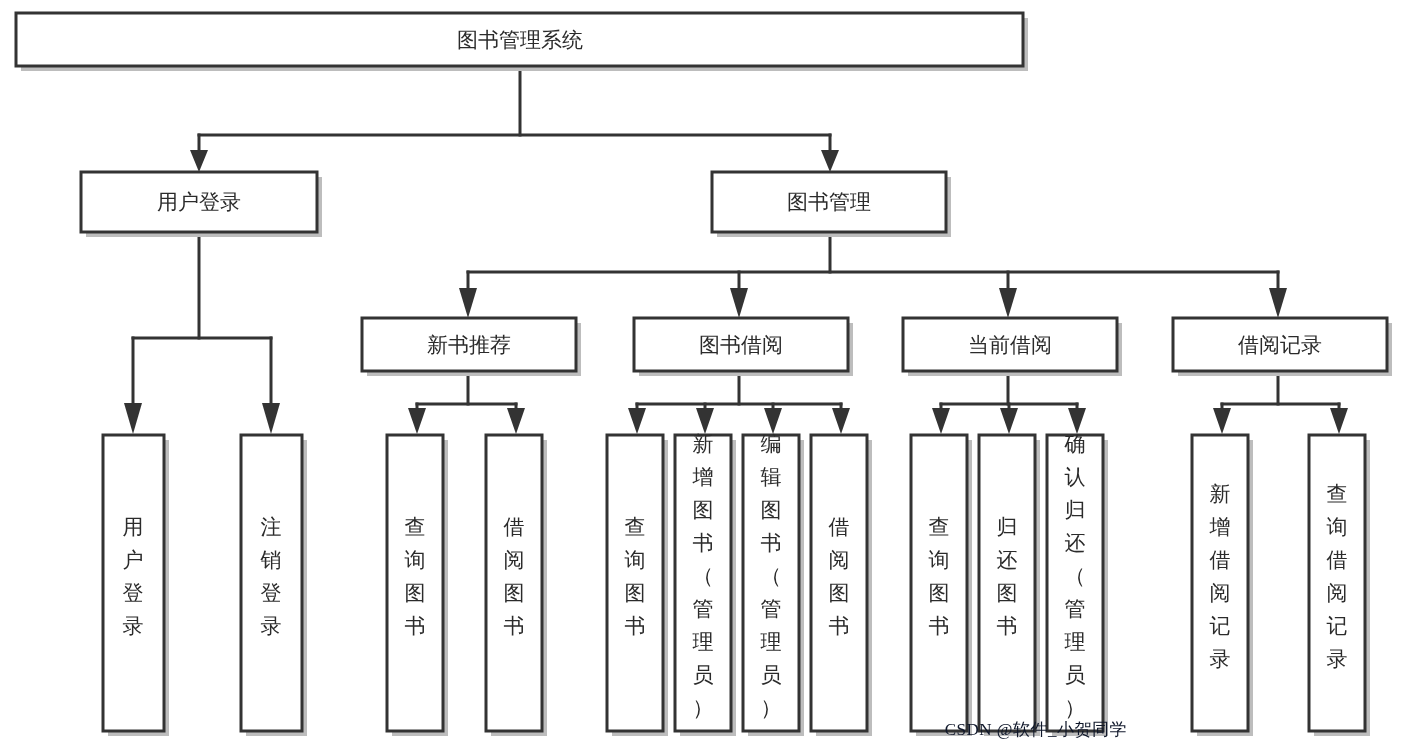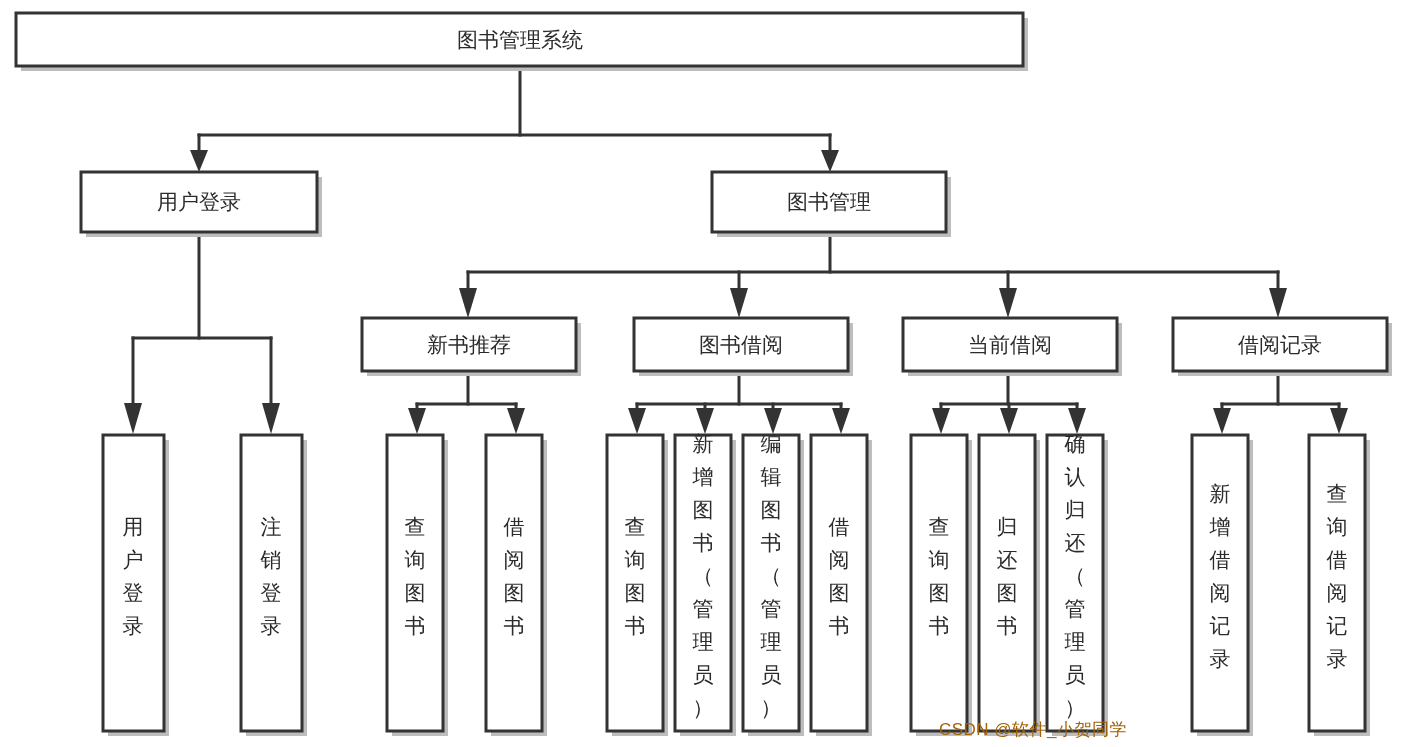--- a/index.html
+++ b/index.html
@@ -54,23 +54,23 @@
   .node-label-vertical {
     fill: #2b2b2b;
     font-family: "DejaVu Sans", "Liberation Sans", sans-serif;
     font-size: 21px;
     text-anchor: middle;
   }
   .watermark {
     position: absolute;
     right: 8px;
     bottom: 6px;
-    font-family: Liberation Sans, sans-serif;
+    font-family: Liberation Serif, serif;
     font-size: 17px;
-    color: #a16207;
+    color: #0f172a;
     letter-spacing: 0.5px;
     white-space: nowrap;
     user-select: none;
   }
 </style>
 </head>
 <body>
 
 <div id="diagram-root">
 

